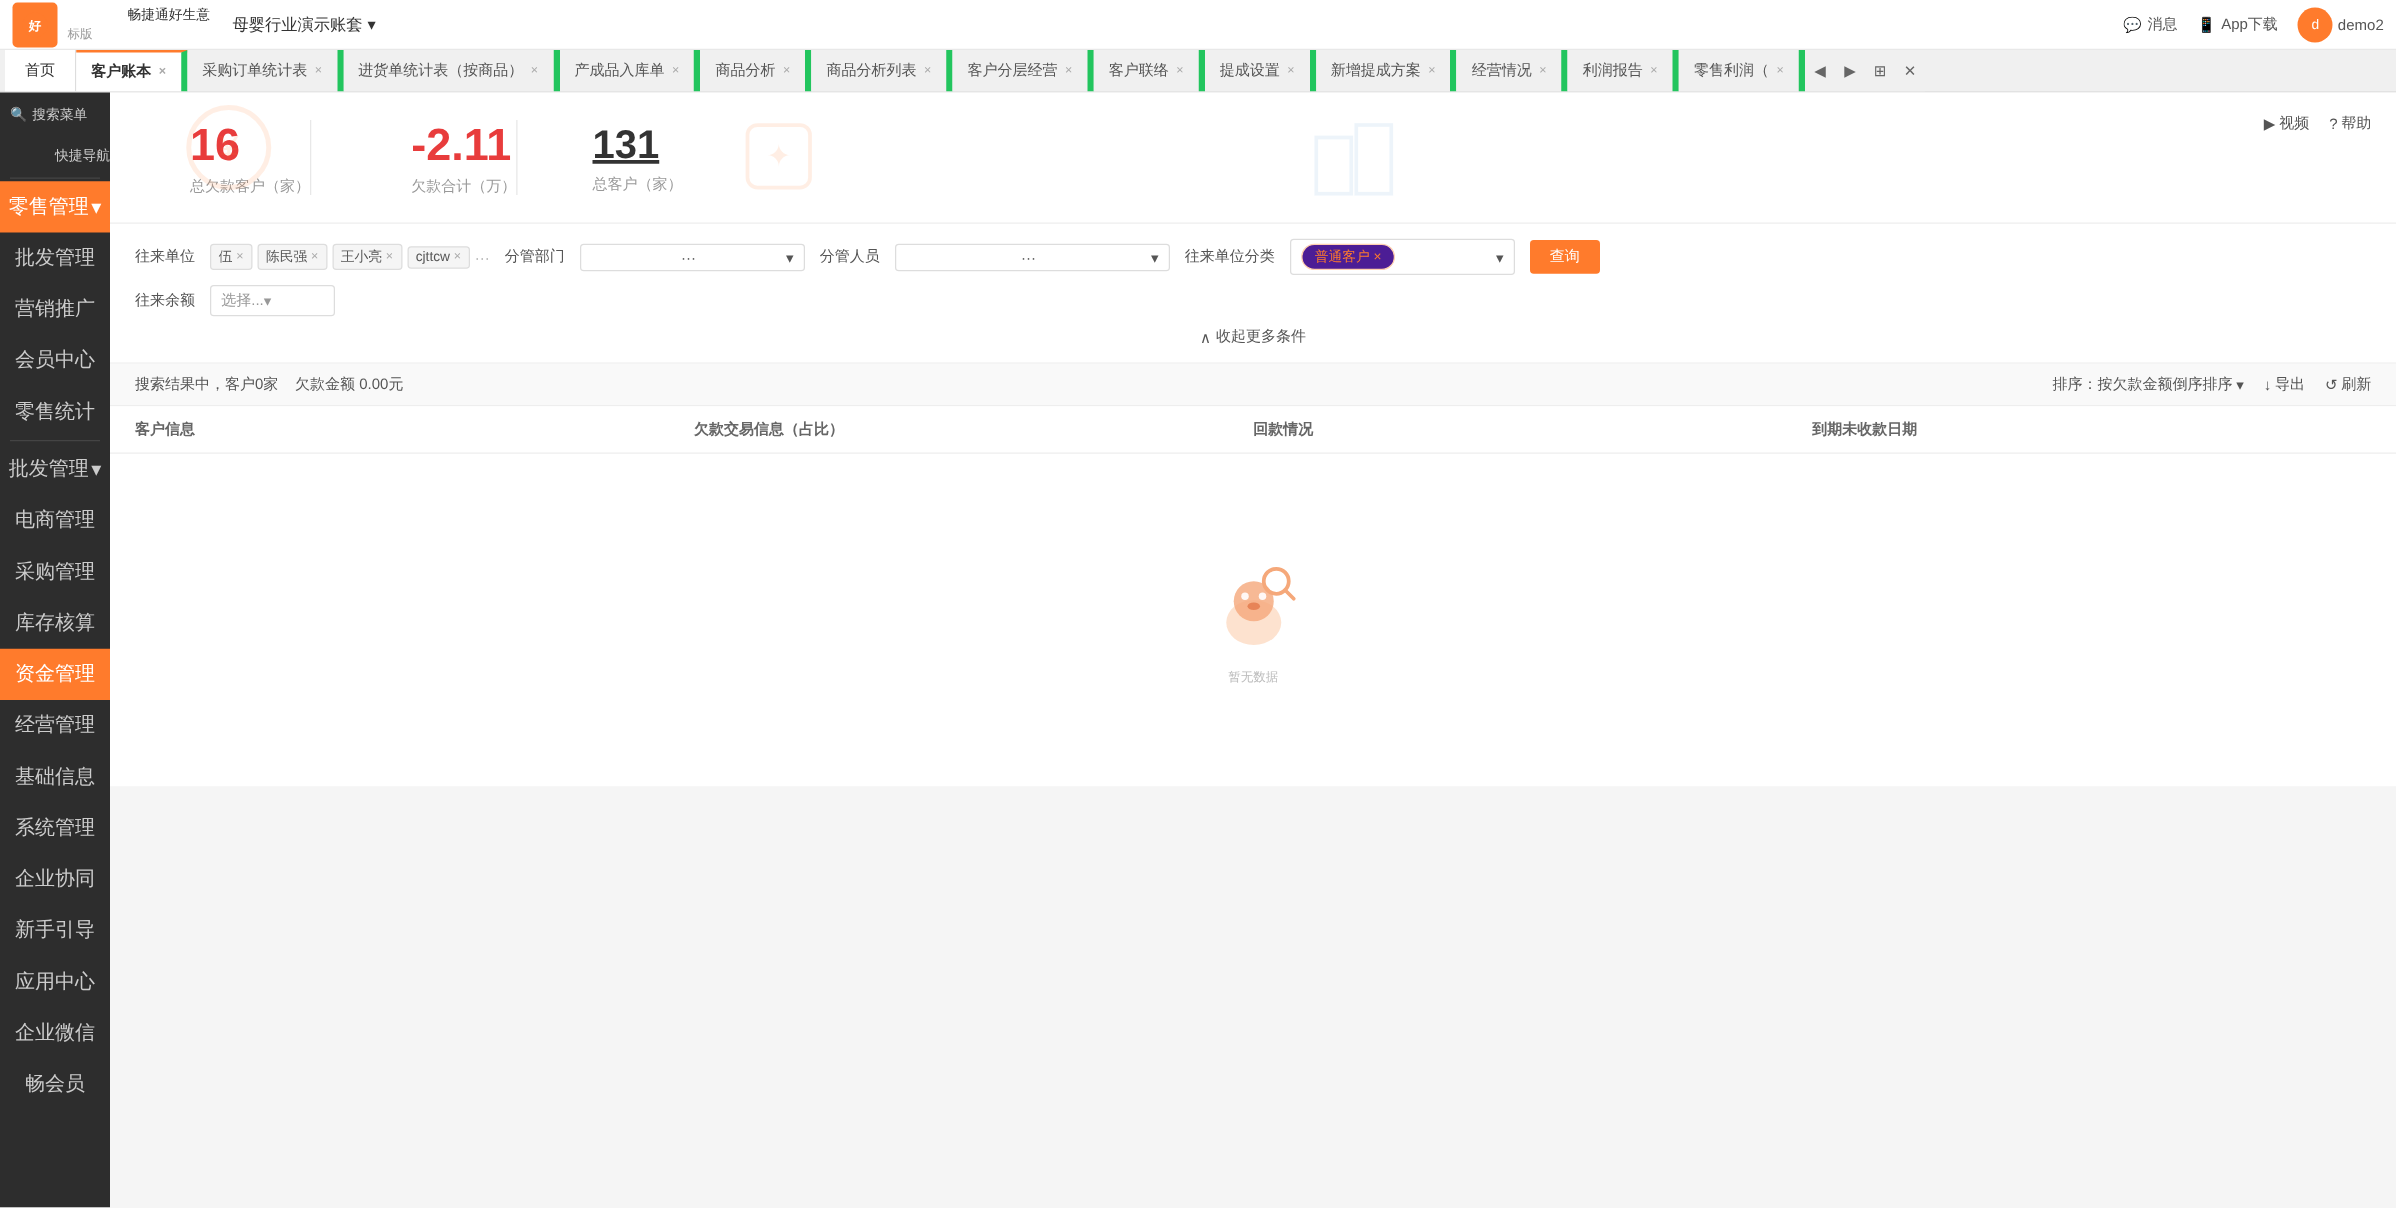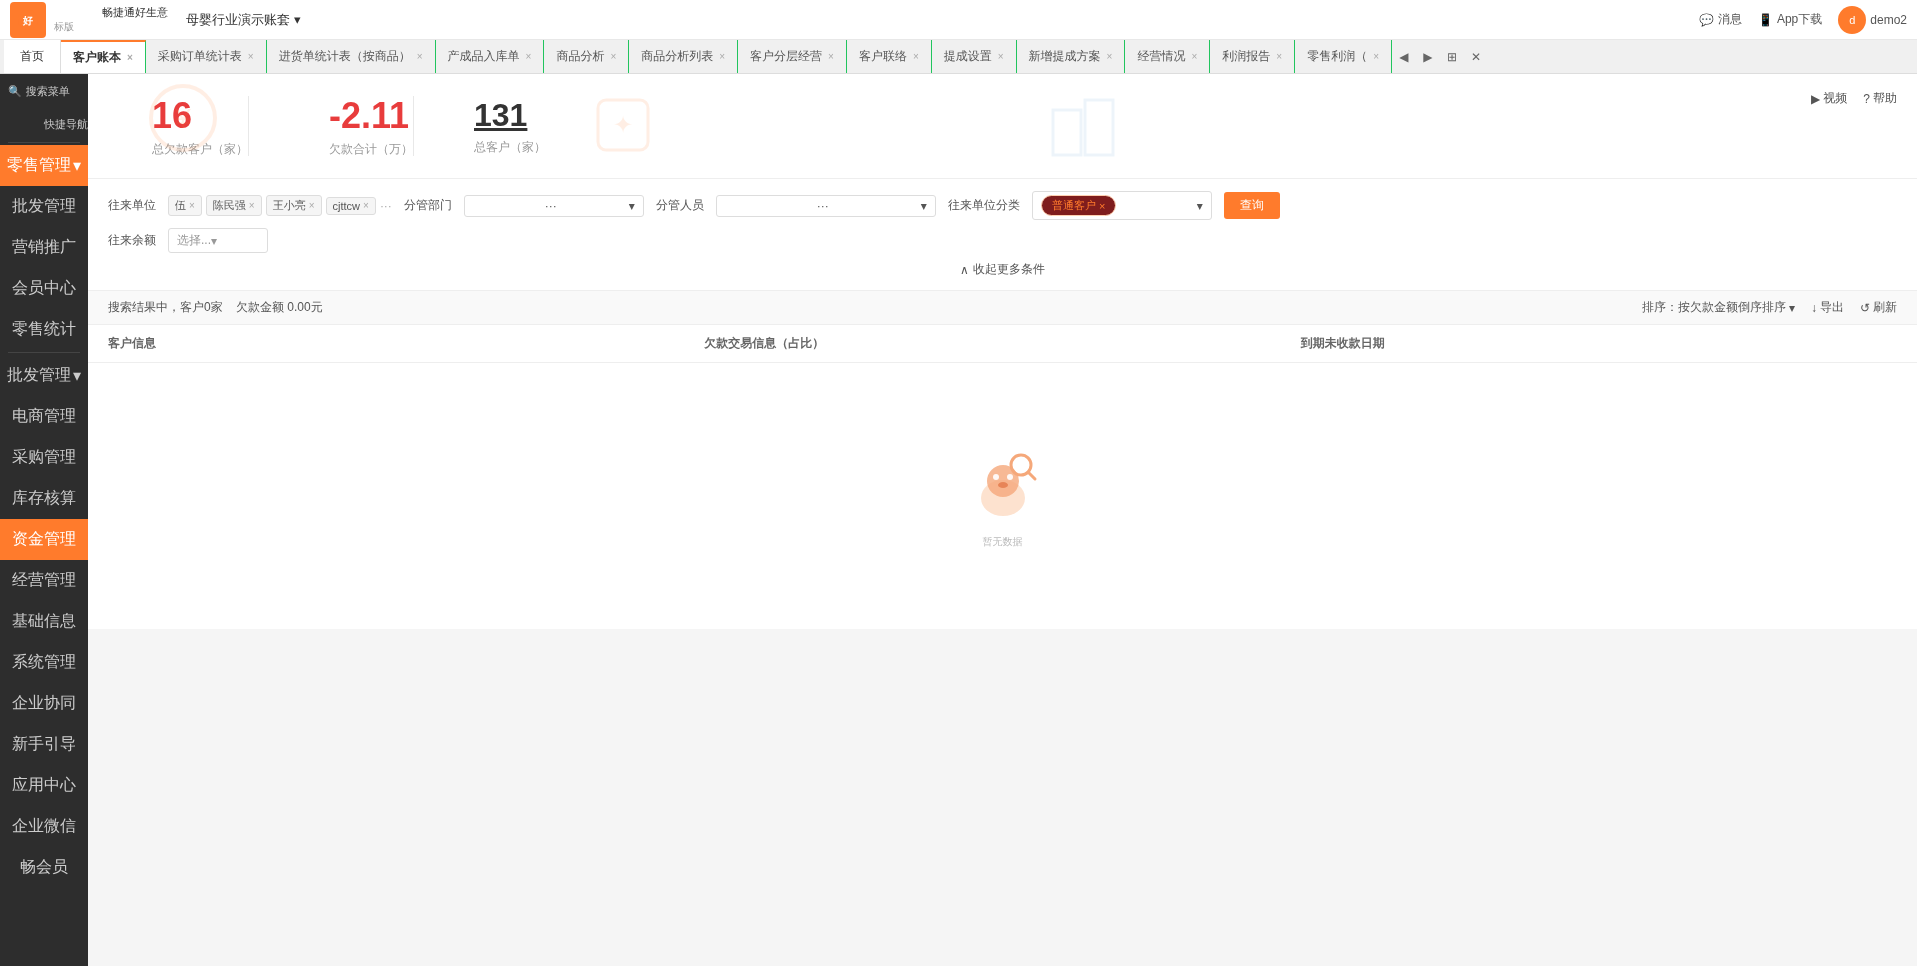--- a/index.html
+++ b/index.html
@@ -75,21 +75,21 @@
     }
     .tab-item {
       display: flex;
       align-items: center;
       padding: 0 12px;
       height: 34px;
       font-size: 12px;
       cursor: pointer;
       white-space: nowrap;
       color: #555;
-      border-right: 1px solid #22c55e;
+      border-right: 5px solid #22c55e;
       background: #f0f0f0;
     }
     .tab-item.active {
       background: #fff;
       color: #333;
       font-weight: bold;
       border-top: 2px solid #ff7b2c;
     }
     .tab-item .tab-close {
       margin-left: 6px;
@@ -389,21 +389,21 @@
       margin-bottom: 12px;
     }
     .empty-text {
       color: #bbb;
       font-size: 10px;
       font-family: Liberation Mono, monospace;
     }
 
     
     .cat-tag {
-      background: #7f1d1d;
+      background: #4c1d95;
       border: 1px solid #ffd0b0;
       border-radius: 12px;
       padding: 2px 10px;
       font-size: 11px;
       color: #ff7b2c;
       display: flex;
       align-items: center;
       gap: 3px;
     }
   </style>
@@ -717,20 +717,23 @@
     </div>
 
     <div class="data-table">
       <div class="table-header">
         <div class="table-col-1">
           <span>客户信息</span>
         </div>
         <div class="table-col-2">
           <span>欠款交易信息（占比）</span>
         </div>
+        <div class="table-col-3">
+          <span>回款情况</span>
+        </div>
         <div class="table-col-4">
           <span>到期未收款日期</span>
         </div>
       </div>
 
       <div class="empty-state">
         <div class="empty-icon">
           
           <svg width="80" height="80" viewBox="0 0 80 80">
             <ellipse cx="40" cy="55" rx="22" ry="18" fill="#fcd5bb" opacity="0.7"></ellipse>

